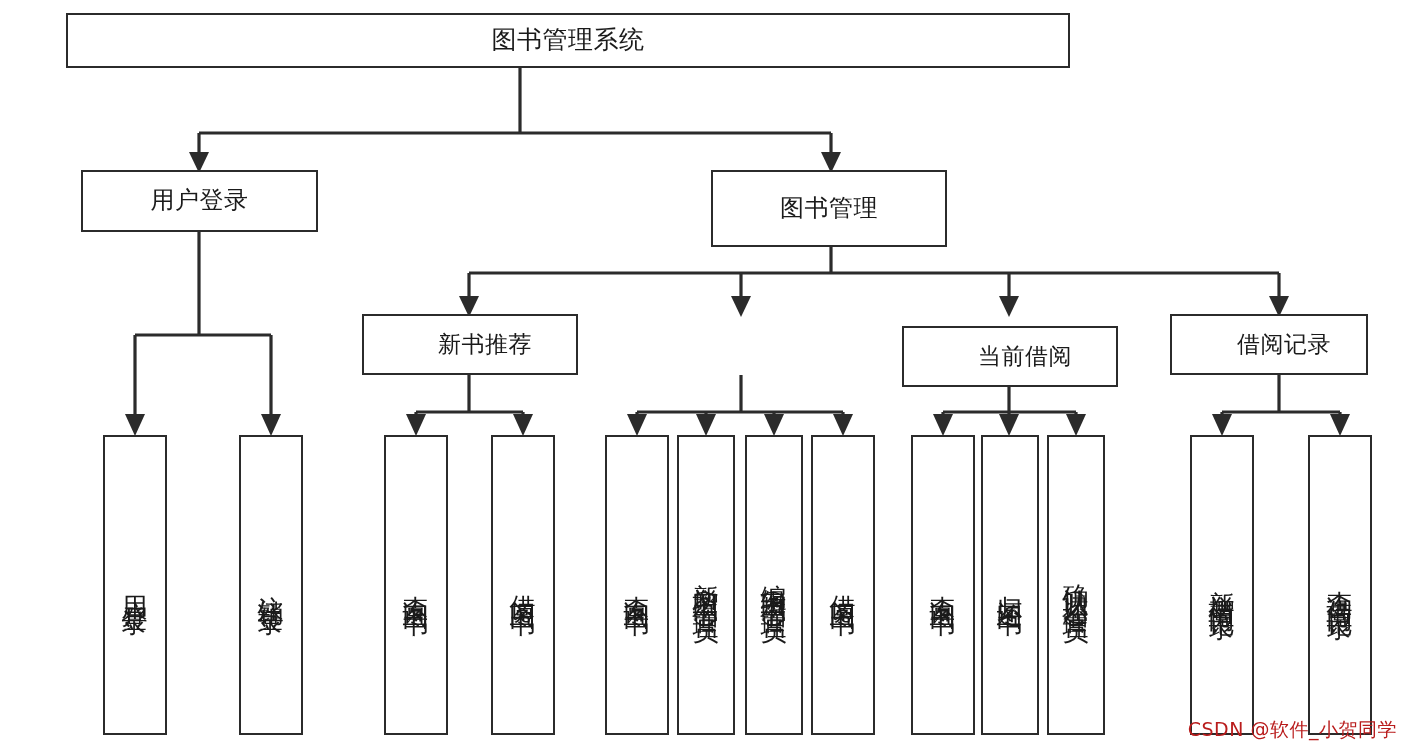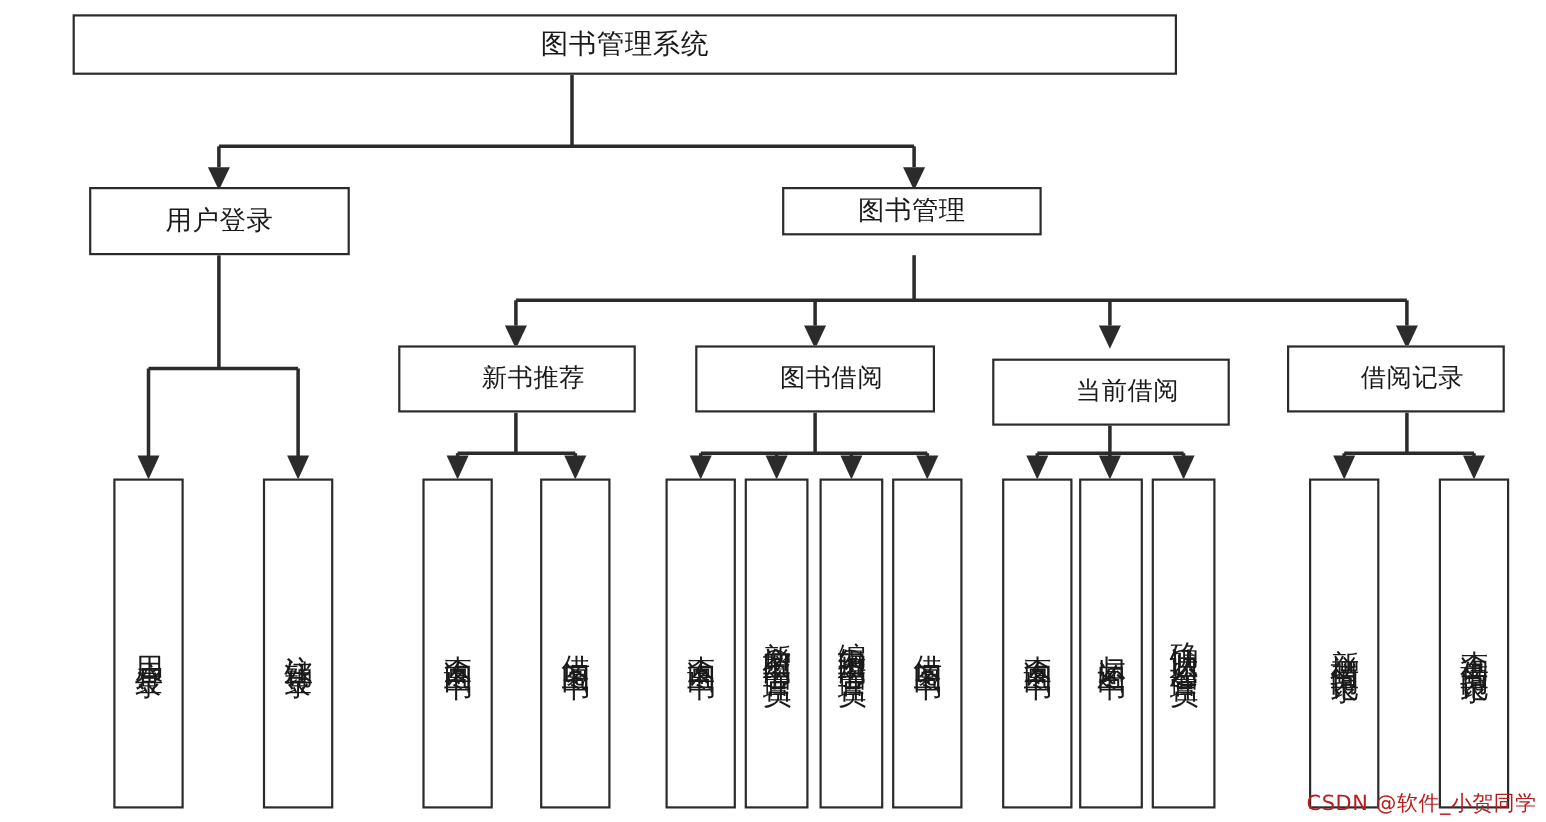--- a/index.html
+++ b/index.html
@@ -152,31 +152,28 @@
   </svg>
 
   <div class="node lvl-root" style="left:18px; top:13px; width:1004px; height:55px;">
     <span class="node-label">图书管理系统</span>
   </div>
 
   <div class="node lvl-1" style="left:81px; top:170px; width:237px; height:62px;">
     <span class="node-label">用户登录</span>
   </div>
 
-  <div class="node lvl-1" style="left:711px; top:170px; width:236px; height:44px;">
+  <div class="node lvl-1" style="left:711px; top:170px; width:236px; height:77px;">
     <span class="node-label">图书管理</span>
   </div>
 
   <div class="node lvl-2" style="left:362px; top:314px; width:216px; height:61px;">
     <span class="node-label">新书推荐</span>
   </div>
 
-  <div class="node lvl-2" style="left:632px; top:314px; width:218px; height:61px;">
-    <span class="node-label">图书借阅</span>
-  </div>
 
   <div class="node lvl-2" style="left:902px; top:326px; width:216px; height:61px;">
     <span class="node-label">当前借阅</span>
   </div>
 
   <div class="node lvl-2" style="left:1170px; top:314px; width:198px; height:61px;">
     <span class="node-label">借阅记录</span>
   </div>
 
   <div class="node leaf" style="left:103px; top:435px; width:64px; height:300px;">

